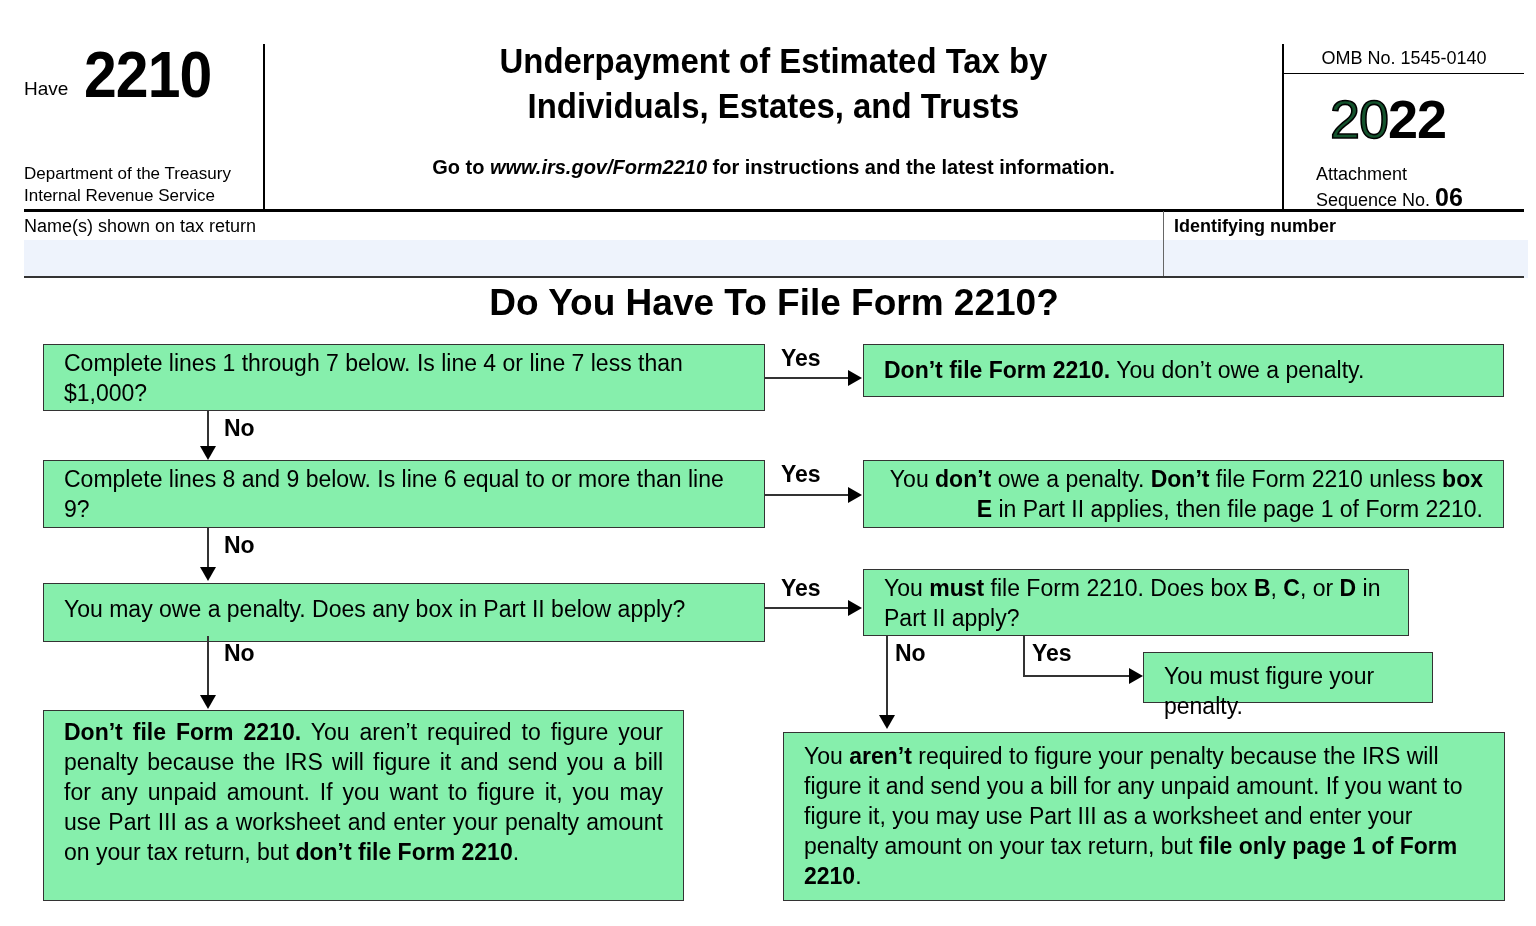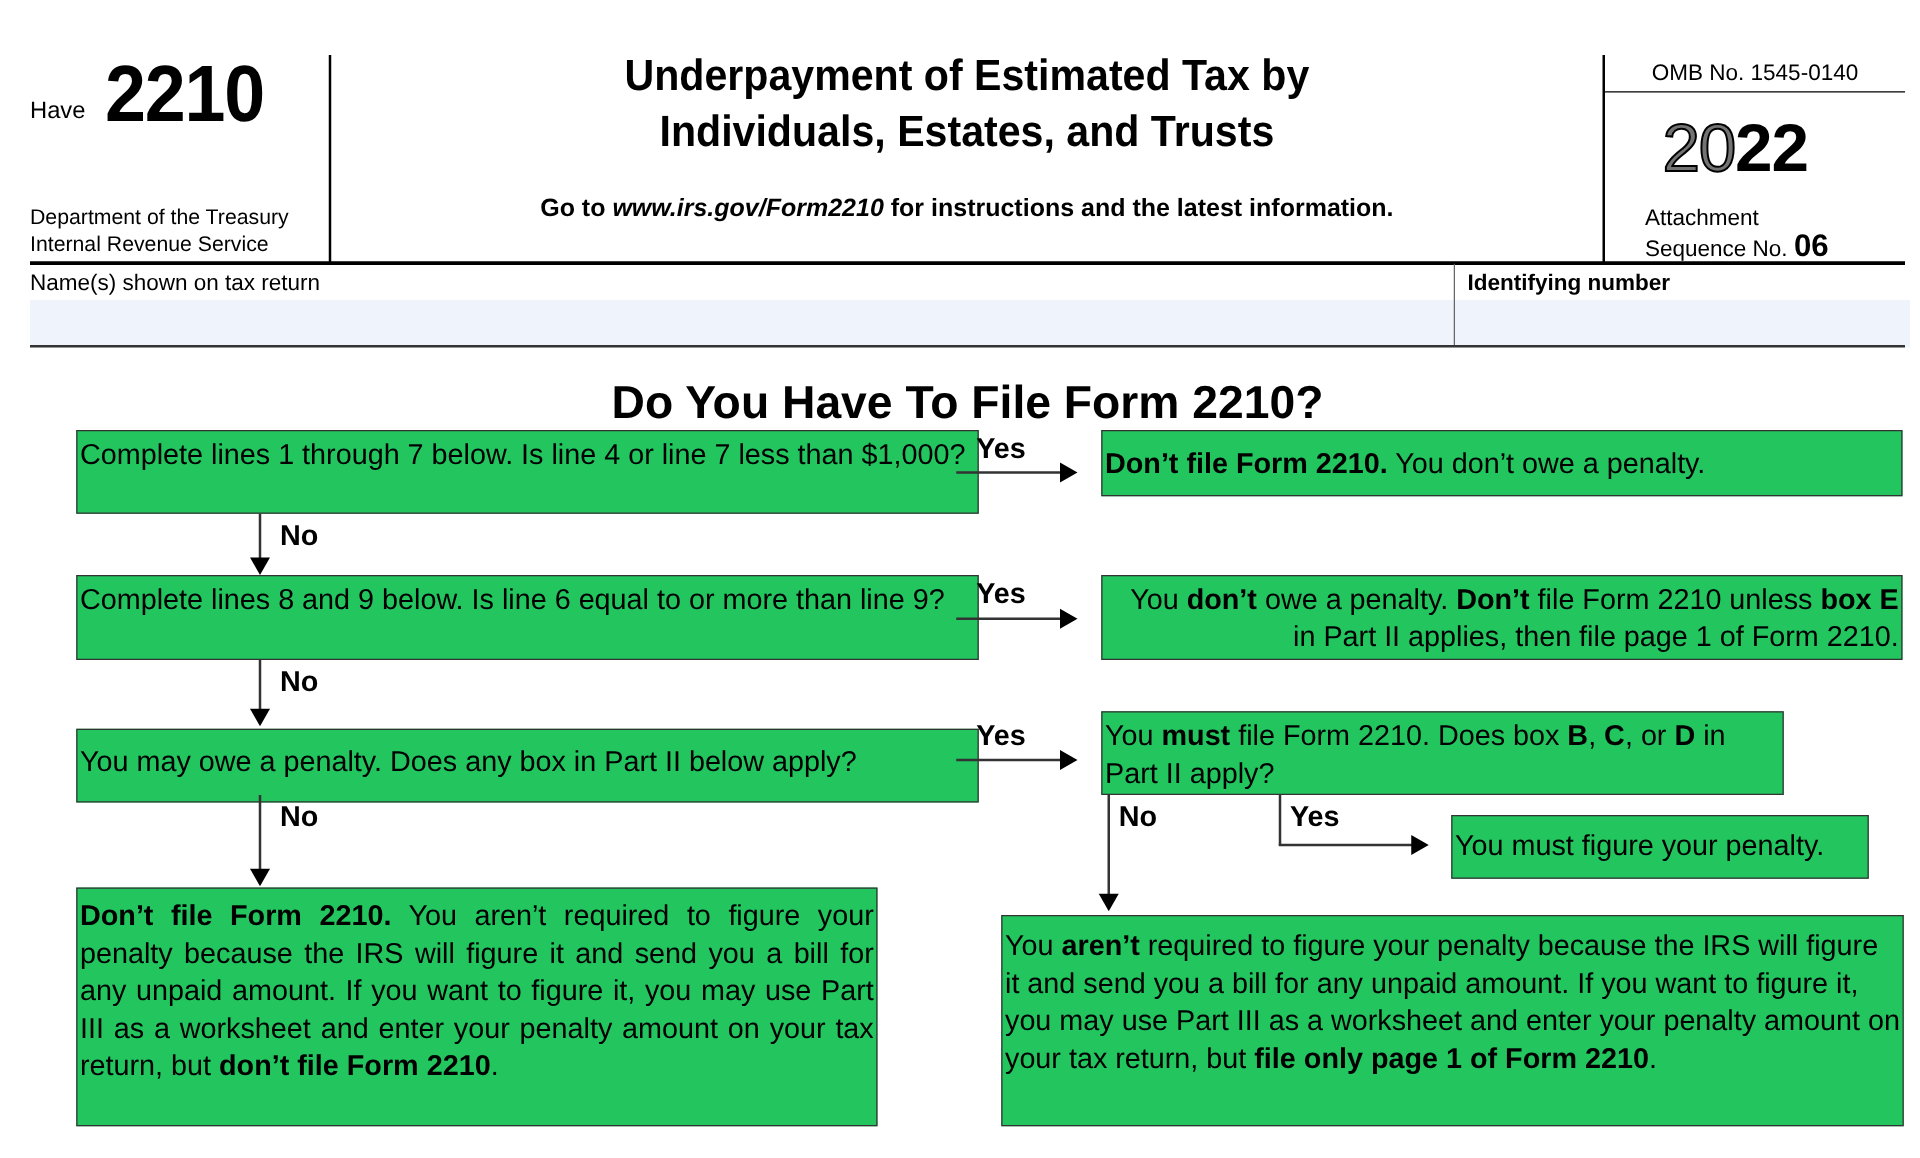--- a/index.html
+++ b/index.html
@@ -10,33 +10,33 @@
   .form-num { left:84px; top:38px; font-size:64px; font-weight:bold; letter-spacing:-1px; transform:scaleX(0.92); transform-origin:left; font-family:"Liberation Sans", sans-serif; }
   .dept { left:24px; top:163px; font-size:17px; line-height:22px; }
   .vline1 { left:263px; top:44px; width:2px; height:166px; background:#000; }
   .vline2 { left:1282px; top:44px; width:2px; height:166px; background:#000; }
   .title { left:265px; width:1017px; top:38px; text-align:center; font-size:35px; font-weight:bold; line-height:45px; transform:scaleX(0.94); }
   .goto { left:265px; width:1017px; top:152px; text-align:center; font-size:20px; font-weight:bold; line-height:30px; }
   .goto i { font-style:italic; }
   .omb { left:1284px; width:240px; top:48px; text-align:center; font-size:18px; }
   .omb-line { left:1284px; top:73px; width:240px; height:1px; background:#000; }
   .year { left:1330px; top:88px; font-size:54px; font-weight:bold; letter-spacing:-1px; }
-  .year .outline { color:#737373; -webkit-text-stroke:1.6px #000; font-weight:normal; }
+  .year .outline { color:#14532d; -webkit-text-stroke:1.6px #000; font-weight:normal; }
   .attach { left:1316px; top:163px; font-size:18px; line-height:23px; }
   .attach b { font-size:25px; }
   .hline-top { left:24px; top:209px; width:1500px; height:3px; background:#000; }
   .name-lbl { left:24px; top:216px; font-size:18px; }
   .id-lbl { left:1174px; top:216px; font-size:18px; font-weight:bold; }
   .name-field { left:24px; top:240px; width:1139px; height:36px; background:#eef3fc; border:none; }
   .id-field { left:1165px; top:240px; width:1359px; max-width:359px; height:36px; background:#eef3fc; border:none; }
   .vline3 { left:1163px; top:211px; width:1px; height:66px; background:#666; }
   .hline-bot { left:24px; top:276px; width:1500px; height:2px; background:#333; }
-  .section-title { left:24px; width:1500px; top:282px; text-align:center; font-size:37px; font-weight:bold;margin-top:19px; }
+  .section-title { left:24px; width:1500px; top:282px; text-align:center; font-size:37px; font-weight:bold; }
   
-  .box { position:absolute; border:1.5px solid #333; background:#22c55e; font-size:23px; line-height:30px; box-sizing:border-box; padding:3px 2px;margin-left:18px; }
+  .box { position:absolute; border:1.5px solid #333; background:#86efac; font-size:23px; line-height:30px; box-sizing:border-box; padding:3px 20px; }
   .box b { font-weight:bold; }
   .label { position:absolute; font-size:23px; font-weight:bold; }
   .hline { position:absolute; height:1.5px; background:#333; }
   .vline { position:absolute; width:1.5px; background:#333; }
   .arrow-r { position:absolute; width:0; height:0; border-top:8px solid transparent; border-bottom:8px solid transparent; border-left:14px solid #000; }
   .arrow-d { position:absolute; width:0; height:0; border-left:8px solid transparent; border-right:8px solid transparent; border-top:14px solid #000; }
   .justify { text-align:justify; }
 </style>
 </head>
 <body>
@@ -106,17 +106,17 @@
 <div class="arrow-d" style="left:200px;top:695px;"></div>
 <div class="label" style="left:224px;top:640px;">No</div>
 
 <div class="vline" style="left:886px;top:636px;height:80px;"></div>
 <div class="arrow-d" style="left:879px;top:715px;"></div>
 <div class="label" style="left:895px;top:640px;">No</div>
 <div class="vline" style="left:1023px;top:636px;height:40px;"></div>
 <div class="hline" style="left:1023px;top:675px;width:107px;"></div>
 <div class="arrow-r" style="left:1129px;top:668px;"></div>
 <div class="label" style="left:1032px;top:640px;">Yes</div>
-<div class="box" style="left:1143px;top:652px;width:334px;height:51px;padding-top:8px;">You must figure your penalty.</div>
+<div class="box" style="left:1143px;top:652px;width:290px;height:51px;padding-top:8px;">You must figure your penalty.</div>
 
 <div class="box justify" style="left:43px;top:710px;width:641px;height:191px;padding-top:6px;"><b>Don’t file Form 2210.</b><span> You aren’t required to figure your penalty because the IRS will figure it and send you a bill for any unpaid amount. If you want to figure it, you may use Part III as a worksheet and enter your penalty amount on your tax return, but </span><b>don’t file Form 2210</b><span>.</span></div>
 
 <div class="box" style="left:783px;top:732px;width:722px;height:169px;padding-top:8px;"><span>You </span><b>aren’t</b><span> required to figure your penalty because the IRS will figure it and send you a bill for any unpaid amount. If you want to figure it, you may use Part III as a worksheet and enter your penalty amount on your tax return, but </span><b>file only page 1 of Form 2210</b><span>.</span></div>
 
 </body></html>

